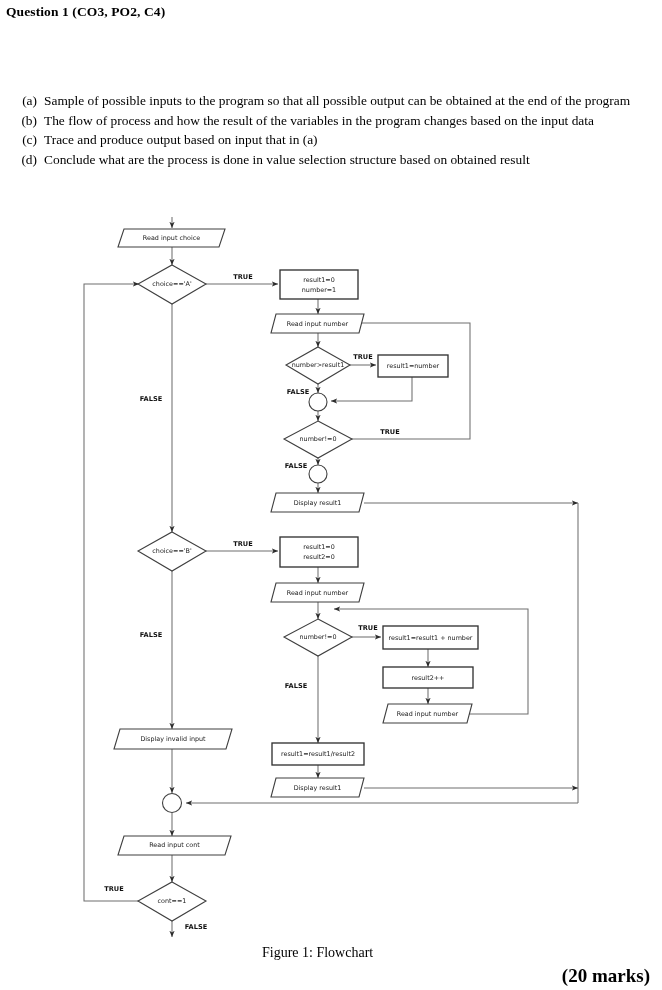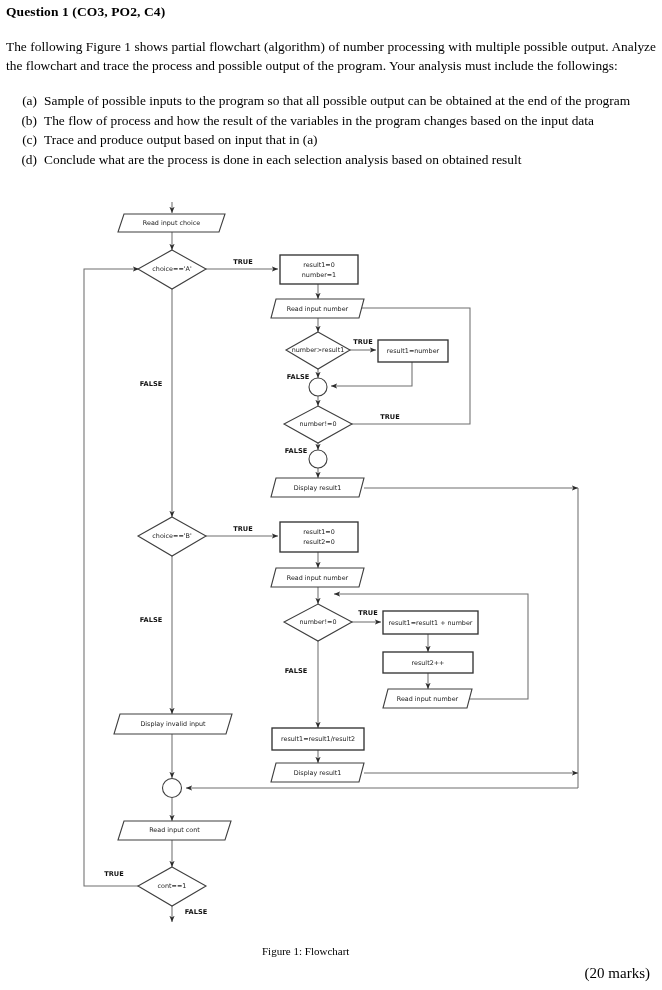--- a/index.html
+++ b/index.html
@@ -63,37 +63,37 @@
     box-sizing: border-box;
   }
   .q-text {
     flex: 1 1 auto;
     text-align: justify;
   }
   .fig-caption {
     position: absolute;
     left: 262px;
     top: 945px;
-    font-size: 11px;
+    font-size: 14px;
     white-space: nowrap;
   }
   .marks {
     position: absolute;
     right: 12px;
     top: 965px;
-    font-size: 15px;
-    font-weight: normal;
+    font-size: 19px;
+    font-weight: bold;
     white-space: nowrap;
   }
 
   
   #flow-wrap {
     position: absolute;
     left: 0;
-    top: 200px;
+    top: 215px;
     width: 588px;
     height: 722px;
   }
   #flow-svg {
     display: block;
   }
   .fc-shape {
     fill: #ffffff;
     stroke: #3f3f3f;
     stroke-width: 1.1;
@@ -124,38 +124,37 @@
     dominant-baseline: middle;
   }
 </style>
 </head>
 <body>
 
 <div class="page">
 
   <div class="q-title">Question 1 (CO3, PO2, C4)</div>
 
-  <div class="q-body">The following Figure 1 shows partial flowchart (algorithm) of number processing with multiple possible output. Analyze the flowchart and trace the process and possible output of the program. Your analysis must include the followings:</div>
 
   <div class="q-list">
     <div class="q-item">
       <span class="q-marker">(a)</span>
       <span class="q-text">Sample of possible inputs to the program so that all possible output can be obtained at the end of the program</span>
     </div>
     <div class="q-item">
       <span class="q-marker">(b)</span>
       <span class="q-text">The flow of process and how the result of the variables in the program changes based on the input data</span>
     </div>
     <div class="q-item">
       <span class="q-marker">(c)</span>
       <span class="q-text">Trace and produce output based on input that in (a)</span>
     </div>
     <div class="q-item">
       <span class="q-marker">(d)</span>
-      <span class="q-text">Conclude what are the process is done in each selection analysis based on obtained result</span>
+      <span class="q-text">Conclude what are the process is done in value selection structure based on obtained result</span>
     </div>
   </div>
 
   <div id="flow-wrap">
     <svg id="flow-svg" width="662" height="722" viewBox="0 0 662 722" xmlns="http://www.w3.org/2000/svg">
       <defs>
         <marker id="arr" markerWidth="7" markerHeight="7" refX="6" refY="2.5" orient="auto" markerUnits="strokeWidth">
           <path d="M0,0 L6,2.5 L0,5 L1.6,2.5 z" fill="#2b2b2b"></path>
         </marker>
       </defs>

